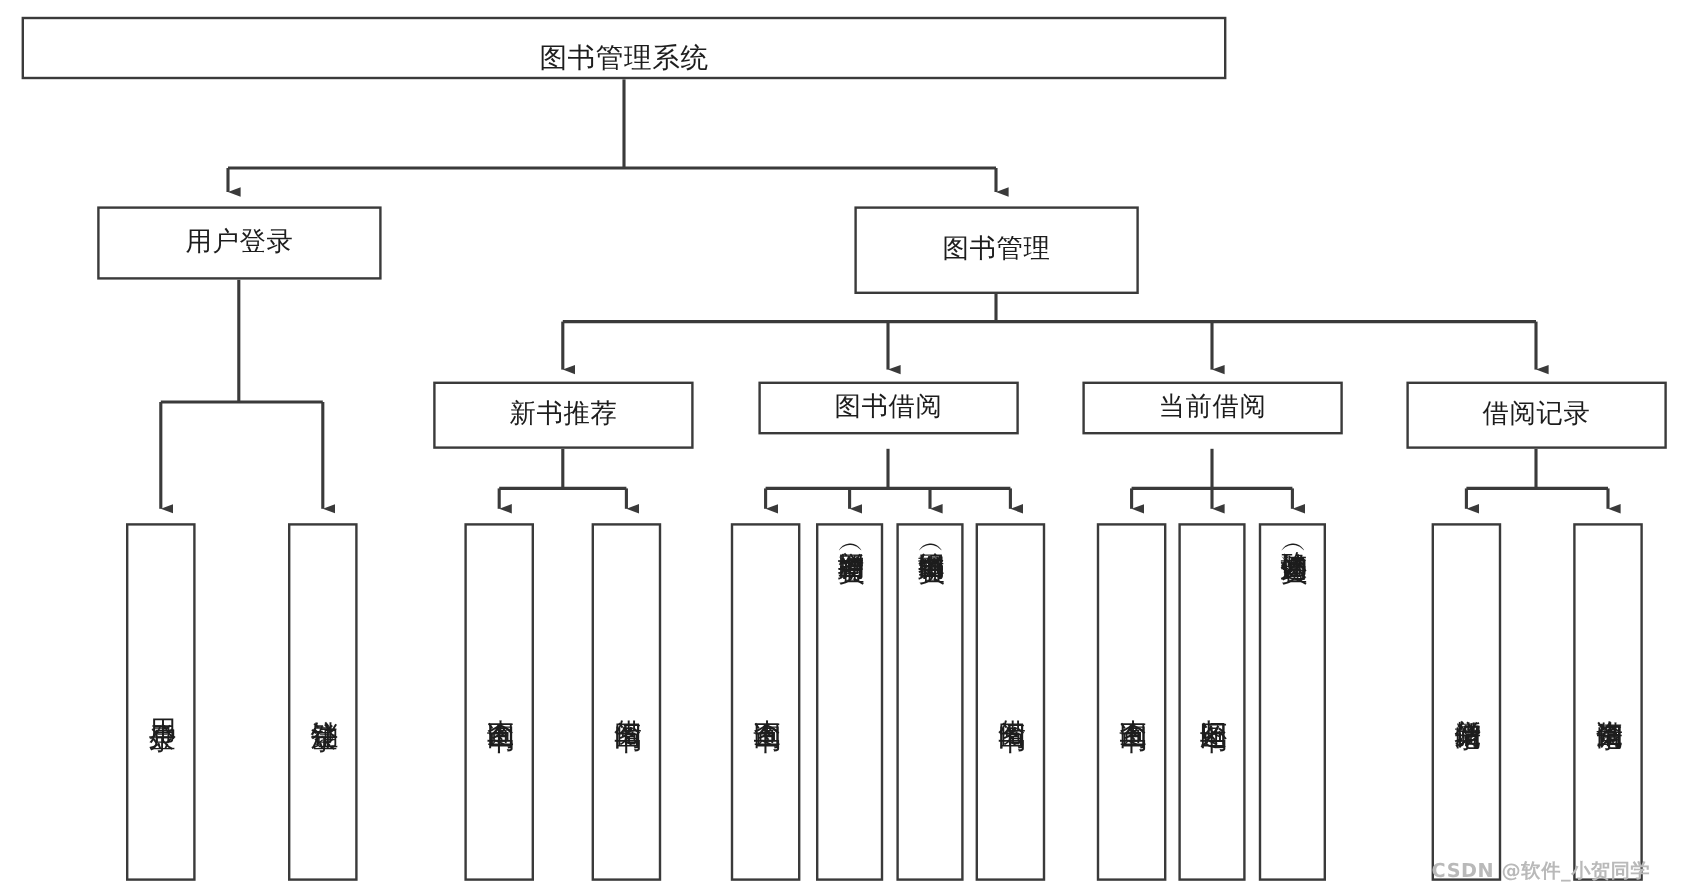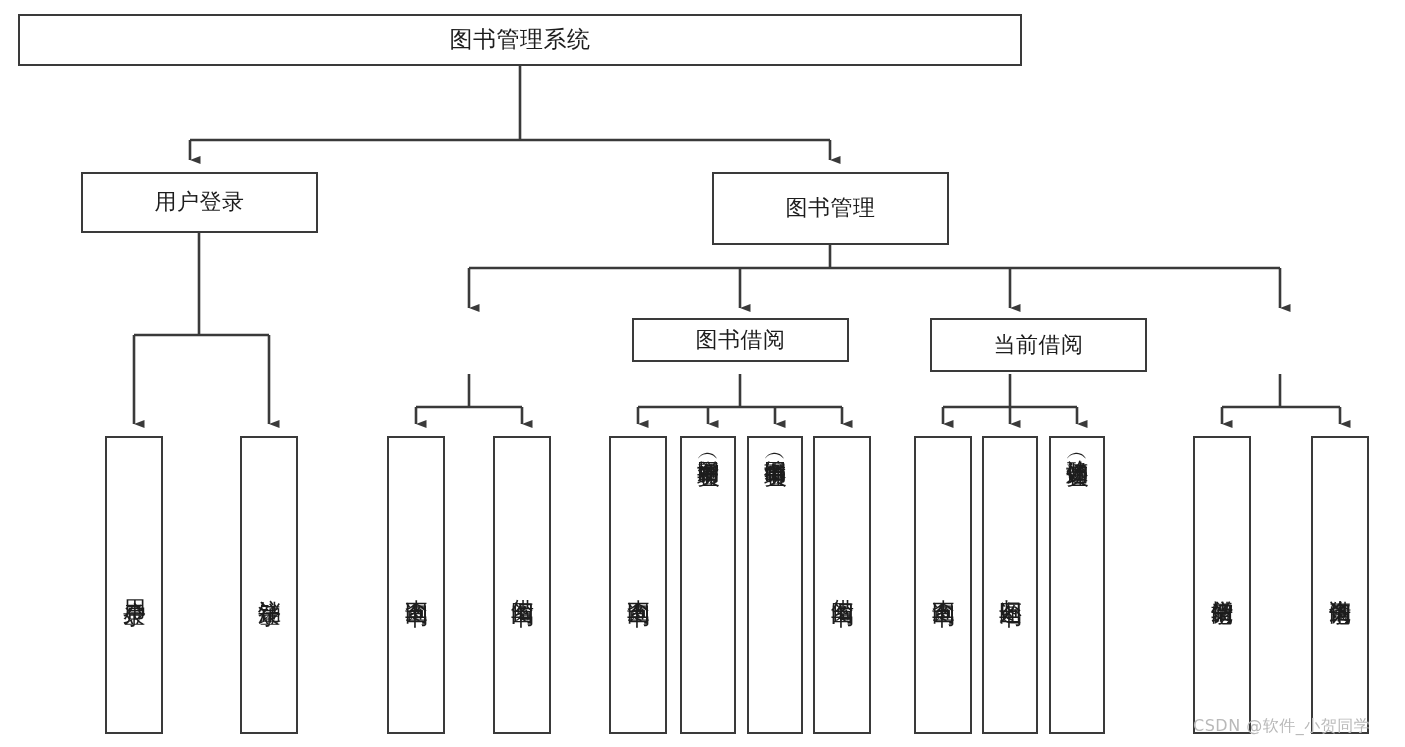--- a/index.html
+++ b/index.html
@@ -36,20 +36,21 @@
     justify-content: center;
     color: #1d1d1d;
   }
   .node.horiz {
     font-size: 22px;
     line-height: 1.2;
     letter-spacing: 0.5px;
   }
   .node.root {
     font-size: 23px;
+    align-items: flex-end;
   }
   .node.leaf {
     align-items: center;
     justify-content: center;
     padding: 4px 0;
   }
   .vlabel {
     writing-mode: vertical-rl;
     text-orientation: upright;
     font-size: 23px;
@@ -129,25 +130,31 @@
     <span>图书管理系统</span>
   </div>
 
   <div class="node horiz" style="left:81px; top:172px; width:237px; height:61px;">
     <span>用户登录</span>
   </div>
   <div class="node horiz" style="left:712px; top:172px; width:237px; height:73px;">
     <span>图书管理</span>
   </div>
 
+  <div class="node horiz" style="left:361px; top:318px; width:217px; height:56px;">
+    <span>新书推荐</span>
+  </div>
   <div class="node horiz" style="left:632px; top:318px; width:217px; height:44px;">
     <span>图书借阅</span>
   </div>
-  <div class="node horiz" style="left:902px; top:318px; width:217px; height:54px;margin-left:28px;">
+  <div class="node horiz" style="left:902px; top:318px; width:217px; height:44px;">
     <span>当前借阅</span>
+  </div>
+  <div class="node horiz" style="left:1172px; top:318px; width:217px; height:56px;">
+    <span>借阅记录</span>
   </div>
 
   <div class="node leaf" style="left:105px; top:436px; width:58px; height:298px;">
     <span class="vlabel">用户登录</span>
   </div>
   <div class="node leaf" style="left:240px; top:436px; width:58px; height:298px;">
     <span class="vlabel">注销登录</span>
   </div>
 
   <div class="node leaf" style="left:387px; top:436px; width:58px; height:298px;">
@@ -180,15 +187,15 @@
     <span class="vlabel">确认归还（管理员）</span>
   </div>
 
   <div class="node leaf tall" style="left:1193px; top:436px; width:58px; height:298px;">
     <span class="vlabel">新增借阅记录</span>
   </div>
   <div class="node leaf tall" style="left:1311px; top:436px; width:58px; height:298px;">
     <span class="vlabel">查询借阅记录</span>
   </div>
 
-  <div class="watermark" style="left:1193px; top:716px;">CSDN @软件_小贺同学</div>
+  <div class="watermark" style="left:1193px; top:716px;font-weight:bold;">CSDN @软件_小贺同学</div>
 
 </div>
 
 </body></html>

